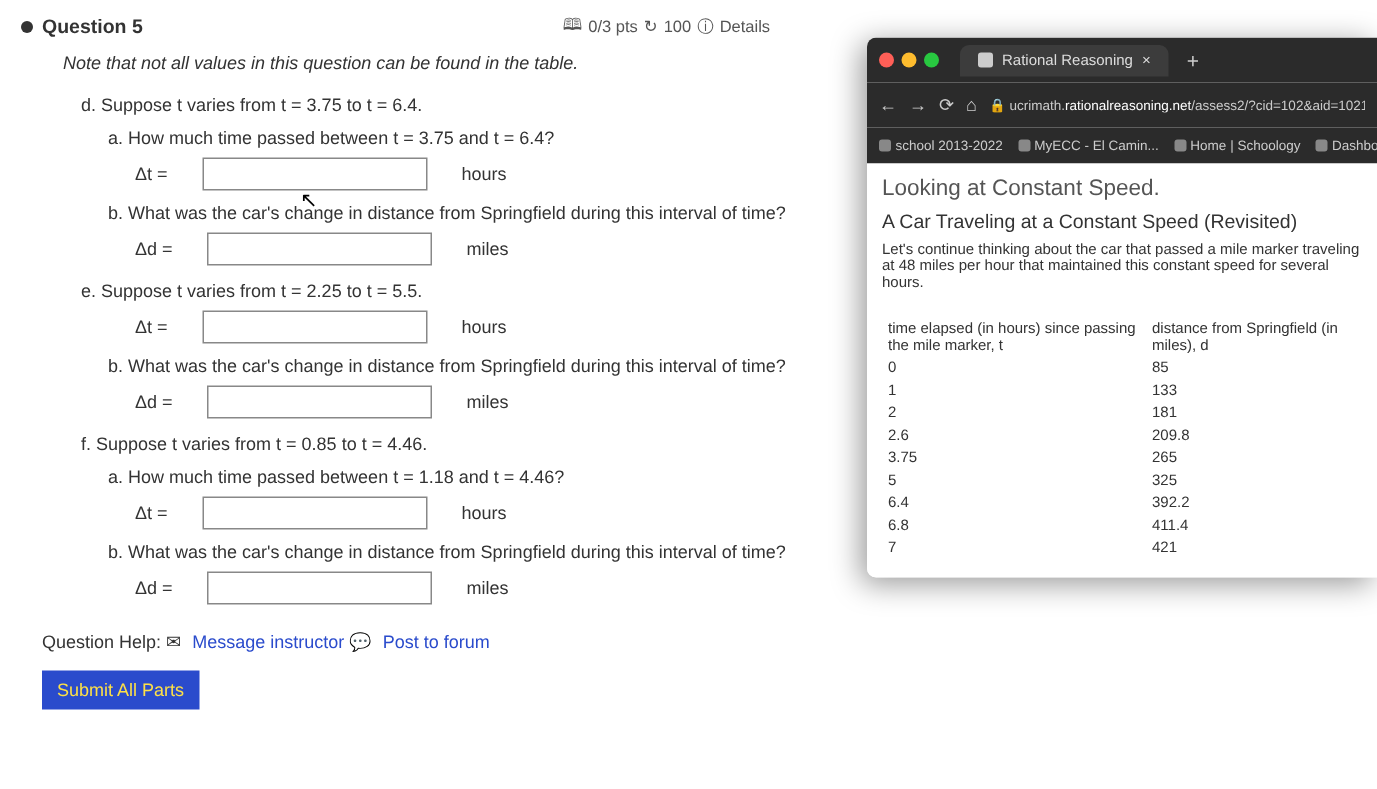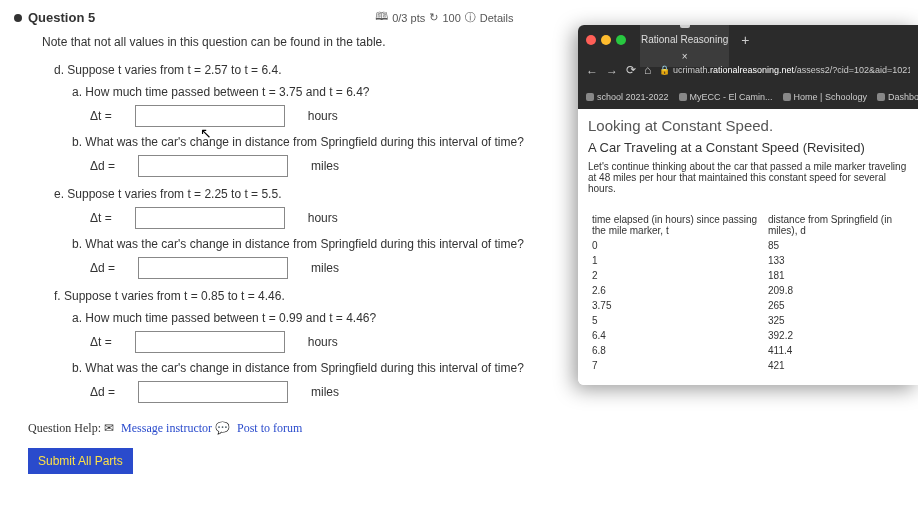--- a/index.html
+++ b/index.html
@@ -3,39 +3,39 @@
 <meta charset="utf-8">
 <style>
 * { margin: 0; padding: 0; box-sizing: border-box; }
 body { font-family: Arial, sans-serif; background: #f5f5f5; width: 918px; height: 526px; overflow: hidden; position: relative; }
 .bg-page { background: #fff; width: 100%; height: 100%; padding: 8px 14px; position: absolute; }
 .q-header { display: flex; align-items: center; color: #333; font-size: 13px; margin-bottom: 8px; }
 .q-header .dot { width: 8px; height: 8px; background: #333; border-radius: 50%; margin-right: 6px; }
 .q-header .title { font-weight: bold; }
 .q-header .meta { margin-left: 280px; font-size: 11px; color: #555; display: flex; align-items: center; gap: 4px; }
 .q-header .meta .ic { display: inline-block; }
-.note { font-size: 12px; color: #333; margin: 6px 0 14px 28px; }
+.note { font-style: italic; font-size: 12px; color: #333; margin: 6px 0 14px 28px; }
 .section { margin-left: 40px; font-size: 12px; color: #333; margin-bottom: 10px; }
 .sub { margin-left: 18px; margin-top: 8px; margin-bottom: 6px; }
 .input-row { margin-left: 36px; margin-top: 6px; display: flex; align-items: center; gap: 23px; }
 .input-row .lab { font-size: 12px; }
 .input-row input { width: 150px; height: 22px; border: 1px solid #888; background: #fff; padding: 0 4px; }
 .input-row .unit { font-size: 12px; }
-.help { margin: 18px 0 0 14px; font-size: 12px; color: #333; font-family: Liberation Serif, serif; }
+.help { margin: 18px 0 0 14px; font-size: 12px; color: #333; }
 .help a { color: #2a4bcc; text-decoration: none; margin-left: 4px; }
 .submit-btn { margin: 12px 0 0 14px; background: #2a4bcc; color: #fde047; font-size: 12px; border: none; padding: 6px 10px; }
 .cursor { position: absolute; top: 125px; left: 200px; font-size: 14px; color: #000; }
 
 
 .browser { position: absolute; top: 25px; left: 578px; width: 340px; height: 360px; background: #fff; box-shadow: -4px 4px 20px rgba(0,0,0,.4); border-radius: 6px 0 0 6px; overflow: hidden; }
 .br-tabs { background: #2b2b2b; height: 30px; display: flex; align-items: center; padding: 0 8px; gap: 6px; }
 .tl { display: flex; gap: 5px; margin-right: 8px; }
 .tl div { width: 10px; height: 10px; border-radius: 50%; }
 .tl .r { background: #ff5f57; } .tl .y { background: #febc2e; } .tl .g { background: #28c840; }
-.tab { background: #3c3c3c; color: #ddd; font-size: 10px; padding: 5px 1px; border-radius: 6px 6px 0 0; display: flex; align-items: center; gap: 6px; flex-direction: column; }
+.tab { background: #3c3c3c; color: #ddd; font-size: 10px; padding: 5px 12px; border-radius: 6px 6px 0 0; display: flex; align-items: center; gap: 6px; }
 .tab .fav { width: 10px; height: 10px; background: #ccc; border-radius: 2px; }
 .plus { color: #ccc; font-size: 14px; padding: 0 6px; }
 .br-url { background: #2b2b2b; height: 30px; display: flex; align-items: center; padding: 0 8px; gap: 8px; color: #ccc; font-size: 11px; }
 .br-url .nav-ic { font-size: 12px; }
 .br-url .addr { flex: 1; color: #ccc; font-size: 9px; white-space: nowrap; overflow: hidden; }
 .br-url .addr .dom { color: #fff; }
 .br-bm { background: #2b2b2b; height: 24px; display: flex; align-items: center; padding: 0 8px; gap: 10px; font-size: 9px; color: #ccc; }
 .br-bm .bm { display: flex; align-items: center; gap: 3px; white-space: nowrap; }
 .br-bm .bm .bic { width: 8px; height: 8px; background: #888; border-radius: 2px; }
 .br-content { background: #fff; padding: 8px 10px; font-size: 10px; color: #333; height: calc(100% - 84px); overflow: hidden; }
@@ -61,21 +61,21 @@
       <span>100</span>
       <span class="ic">ⓘ</span>
       <span>Details</span>
     </span>
   </div>
   
   <div class="note">Note that not all values in this question can be found in the table.</div>
 
   
   <div class="section">
-    <div>d. Suppose t varies from t = 2.57 to t = 6.4.</div>
+    <div>d. Suppose t varies from t = 3.75 to t = 6.4.</div>
     <div class="sub">a. How much time passed between t = 3.75 and t = 6.4?</div>
     <div class="input-row">
       <span class="lab">Δt =</span>
       <input type="text" value="" style="">
       <span class="unit">hours</span>
     </div>
     <div class="sub">b. What was the car's change in distance from Springfield during this interval of time?</div>
     <div class="input-row">
       <span class="lab">Δd =</span>
       <input type="text" value="" style="">
@@ -95,21 +95,21 @@
     <div class="input-row">
       <span class="lab">Δd =</span>
       <input type="text" value="" style="">
       <span class="unit">miles</span>
     </div>
   </div>
 
   
   <div class="section">
     <div>f. Suppose t varies from t = 0.85 to t = 4.46.</div>
-    <div class="sub">a. How much time passed between t = 0.99 and t = 4.46?</div>
+    <div class="sub">a. How much time passed between t = 1.18 and t = 4.46?</div>
     <div class="input-row">
       <span class="lab">Δt =</span>
       <input type="text" value="" style="">
       <span class="unit">hours</span>
     </div>
     <div class="sub">b. What was the car's change in distance from Springfield during this interval of time?</div>
     <div class="input-row">
       <span class="lab">Δd =</span>
       <input type="text" value="" style="">
       <span class="unit">miles</span>
@@ -149,21 +149,21 @@
     <span class="nav-ic">⟳</span>
     <span class="nav-ic">⌂</span>
     <span class="addr">
       <span>🔒</span>
       <span>ucrimath.</span><span class="dom">rationalreasoning.net</span><span>/assess2/?cid=102&amp;aid=10211#/full</span>
     </span>
   </div>
   <div class="br-bm">
     <span class="bm">
         <span class="bic"></span>
-        <span>school 2021-2022</span>
+        <span>school 2013-2022</span>
       </span>
     <span class="bm">
         <span class="bic"></span>
         <span>MyECC - El Camin...</span>
       </span>
     <span class="bm">
         <span class="bic"></span>
         <span>Home | Schoology</span>
       </span>
     <span class="bm">

